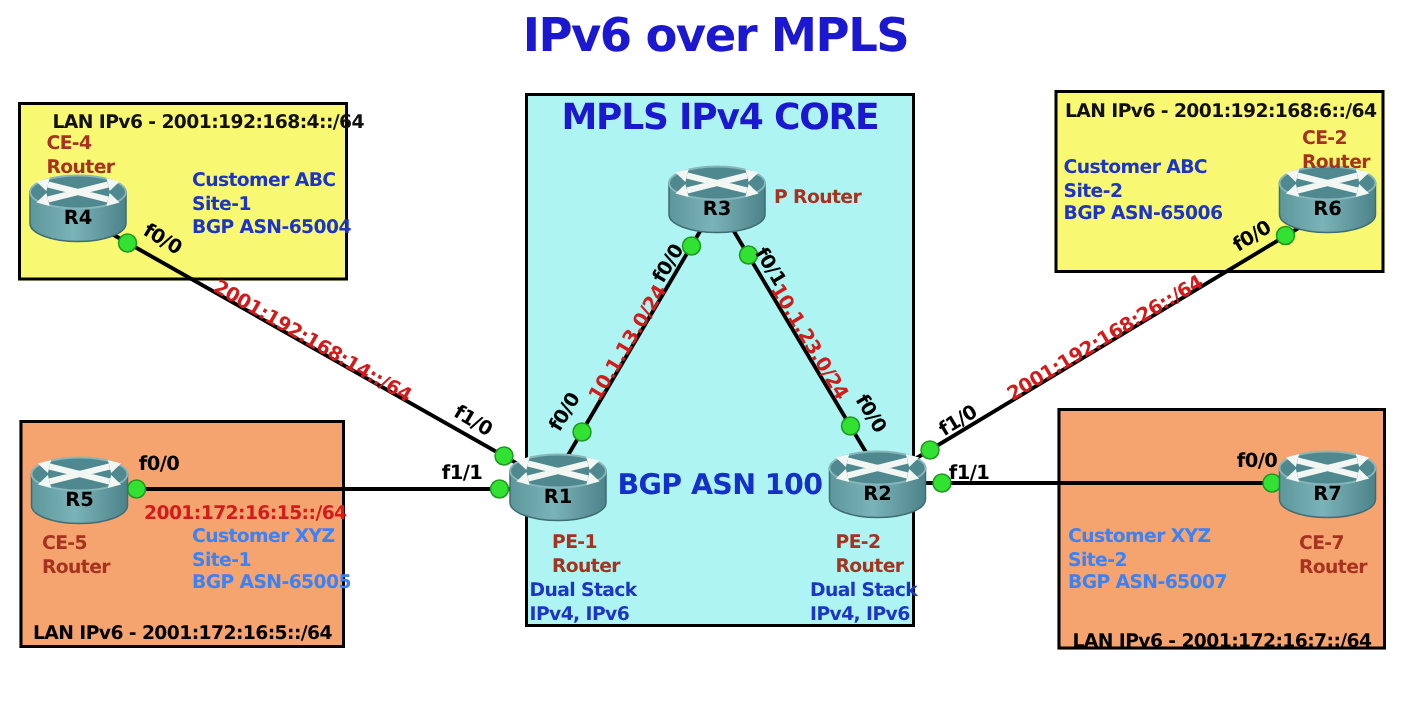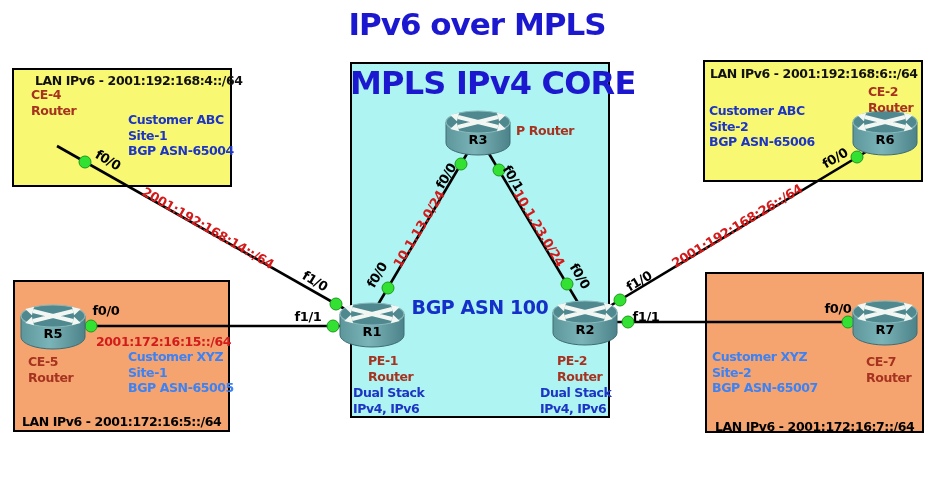--- a/index.html
+++ b/index.html
@@ -10,22 +10,22 @@
   .box{position:absolute;border:2px solid #000;box-sizing:border-box;}
   #core-box{left:350px;top:62px;width:260px;height:356px;background:#aef4f2;}
   #ce4-box{left:12px;top:68px;width:220px;height:119px;background:#f9f872;}
   #ce6-box{left:703px;top:60px;width:220px;height:122px;background:#f9f872;}
   #ce5-box{left:13px;top:280px;width:217px;height:152px;background:#f5a46f;}
   #ce7-box{left:705px;top:272px;width:219px;height:161px;background:#f5a46f;}
 
   .lbl{position:absolute;white-space:nowrap;font-weight:bold;letter-spacing:-0.4px;}
   .ctr{transform:translate(-50%,-50%);}
   .title{left:0;top:6px;width:100%;text-align:center;font-size:31px;letter-spacing:-1px;color:#1c18cf;padding-left:14px;box-sizing:border-box;}
-  .core-heading{left:350px;top:64px;width:260px;text-align:center;font-size:32px;letter-spacing:-0.8px;color:#1c18cf;}
-  .bgp{left:350px;top:296px;width:260px;text-align:center;font-size:19px;color:#1430c8;}
+  .core-heading{left:350px;top:64px;width:260px;text-align:center;font-size:24px;letter-spacing:-0.8px;color:#1c18cf;}
+  .bgp{left:350px;top:312px;width:260px;text-align:center;font-size:19px;color:#1430c8;}
   .blue{color:#1d35c4;}
   .purple{color:#3b82f6;}
   .navy{color:#000000;}
   .darkred{color:#a63220;}
   .red{color:#d31b1b;}
   .black{color:#111;}
   .f12{font-size:12.5px;line-height:15.5px;}
   .f13{font-size:13px;}
   .iface{font-size:13px;color:#000;}
   .note{left:335px;top:422px;font-size:12.5px;line-height:15.5px;color:#c51a1a;}
@@ -84,20 +84,23 @@
       <circle cx="388" cy="288" r="6"></circle>
       <circle cx="499" cy="170" r="6"></circle>
       <circle cx="567" cy="284" r="6"></circle>
       <circle cx="620" cy="300" r="6"></circle>
       <circle cx="628" cy="322" r="6"></circle>
       <circle cx="848" cy="322" r="6"></circle>
       <circle cx="857" cy="157" r="6"></circle>
     </g>
   </svg>
 
+  <div class="router" style="left:19px;top:116px"><svg width="66" height="46">
+        <use href="#router-shape"></use>
+      </svg><div class="rlabel">R4</div></div>
   <div class="router" style="left:20px;top:304px"><svg width="66" height="46">
         <use href="#router-shape"></use>
       </svg><div class="rlabel">R5</div></div>
   <div class="router" style="left:339px;top:302px"><svg width="66" height="46">
         <use href="#router-shape"></use>
       </svg><div class="rlabel">R1</div></div>
   <div class="router" style="left:552px;top:300px"><svg width="66" height="46">
         <use href="#router-shape"></use>
       </svg><div class="rlabel">R2</div></div>
   <div class="router" style="left:445px;top:110px"><svg width="66" height="46">

